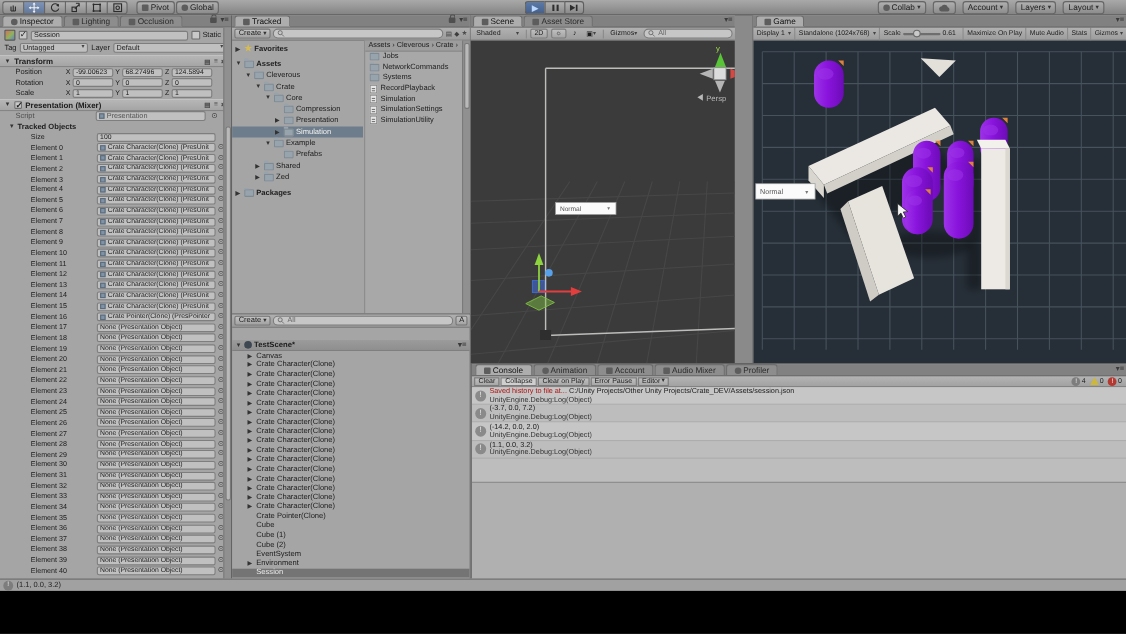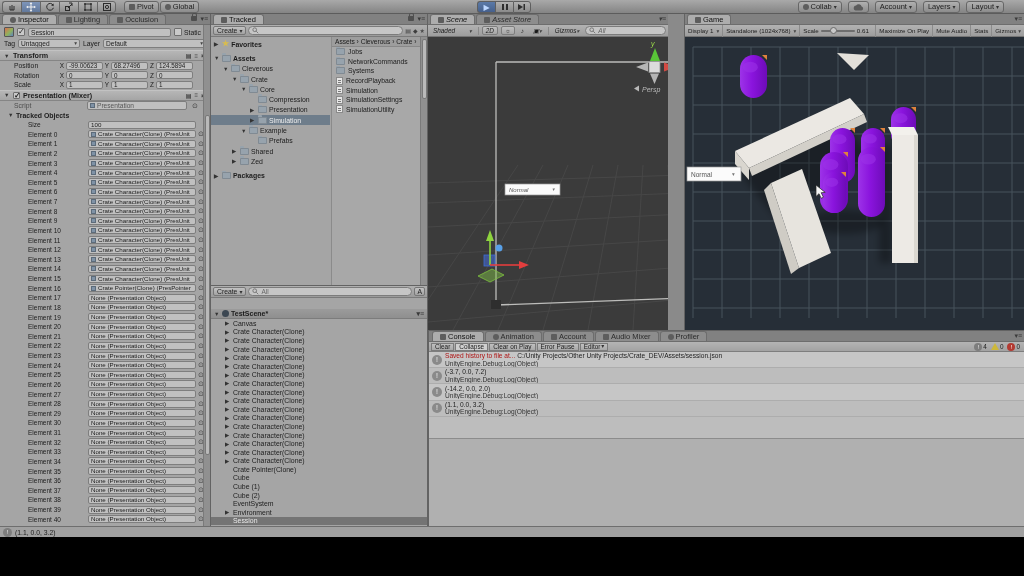--- a/index.html
+++ b/index.html
@@ -89,21 +89,21 @@
 
   #hierarchy{left:211px;top:285px;width:217px;height:241px;border-right:1px solid #636363;border-top:1px solid #636363;}
   #hier-body{position:absolute;top:23px;left:0;right:0;bottom:0;overflow:hidden;}
   .scene-head{height:10px;background:linear-gradient(#9b9b9b,#8f8f8f);border-bottom:1px solid #7c7c7c;display:flex;align-items:center;font-size:7px;font-weight:bold;gap:2px;padding:0 3px;}
   .uni-ico{width:7px;height:7px;background:#3c4752;border-radius:50%;flex:0 0 auto;}
   .h-row{display:flex;align-items:center;height:8.6px;font-size:6.9px;gap:2px;padding-left:14px;white-space:nowrap;}
   .h-row .fold{width:6px;}
   .h-row.sel{background:#747474;color:#e9e9e9;}
 
   
-  #scene{left:428px;top:14px;width:240px;height:316px;font-style:italic;}
+  #scene{left:428px;top:14px;width:240px;height:316px;}
   .viewbar{height:12px;background:linear-gradient(#b2b2b2,#9d9d9d);border-bottom:1px solid #757575;display:flex;align-items:center;gap:3px;padding:0 2px;font-size:6.6px;white-space:nowrap;}
   .vb-btn{height:9px;padding:0 3px;background:linear-gradient(#c0c0c0,#a5a5a5);border:1px solid #7d7d7d;border-radius:2px;display:flex;align-items:center;font-size:6.4px;}
   .vb-btn.flat{background:none;border:none;}
   .vb-sep{width:1px;height:8px;background:#8a8a8a;}
   #scene-viewport,#game-viewport{position:absolute;left:0;top:23px;right:0;bottom:0;background:#3b3b3b;overflow:hidden;}
   #game-viewport{background:#262e37;}
 
   
   #game{left:684px;top:14px;width:340px;height:316px;border-left:1px solid #636363;}
   .gbar-right{margin-left:auto;display:flex;align-items:center;}

